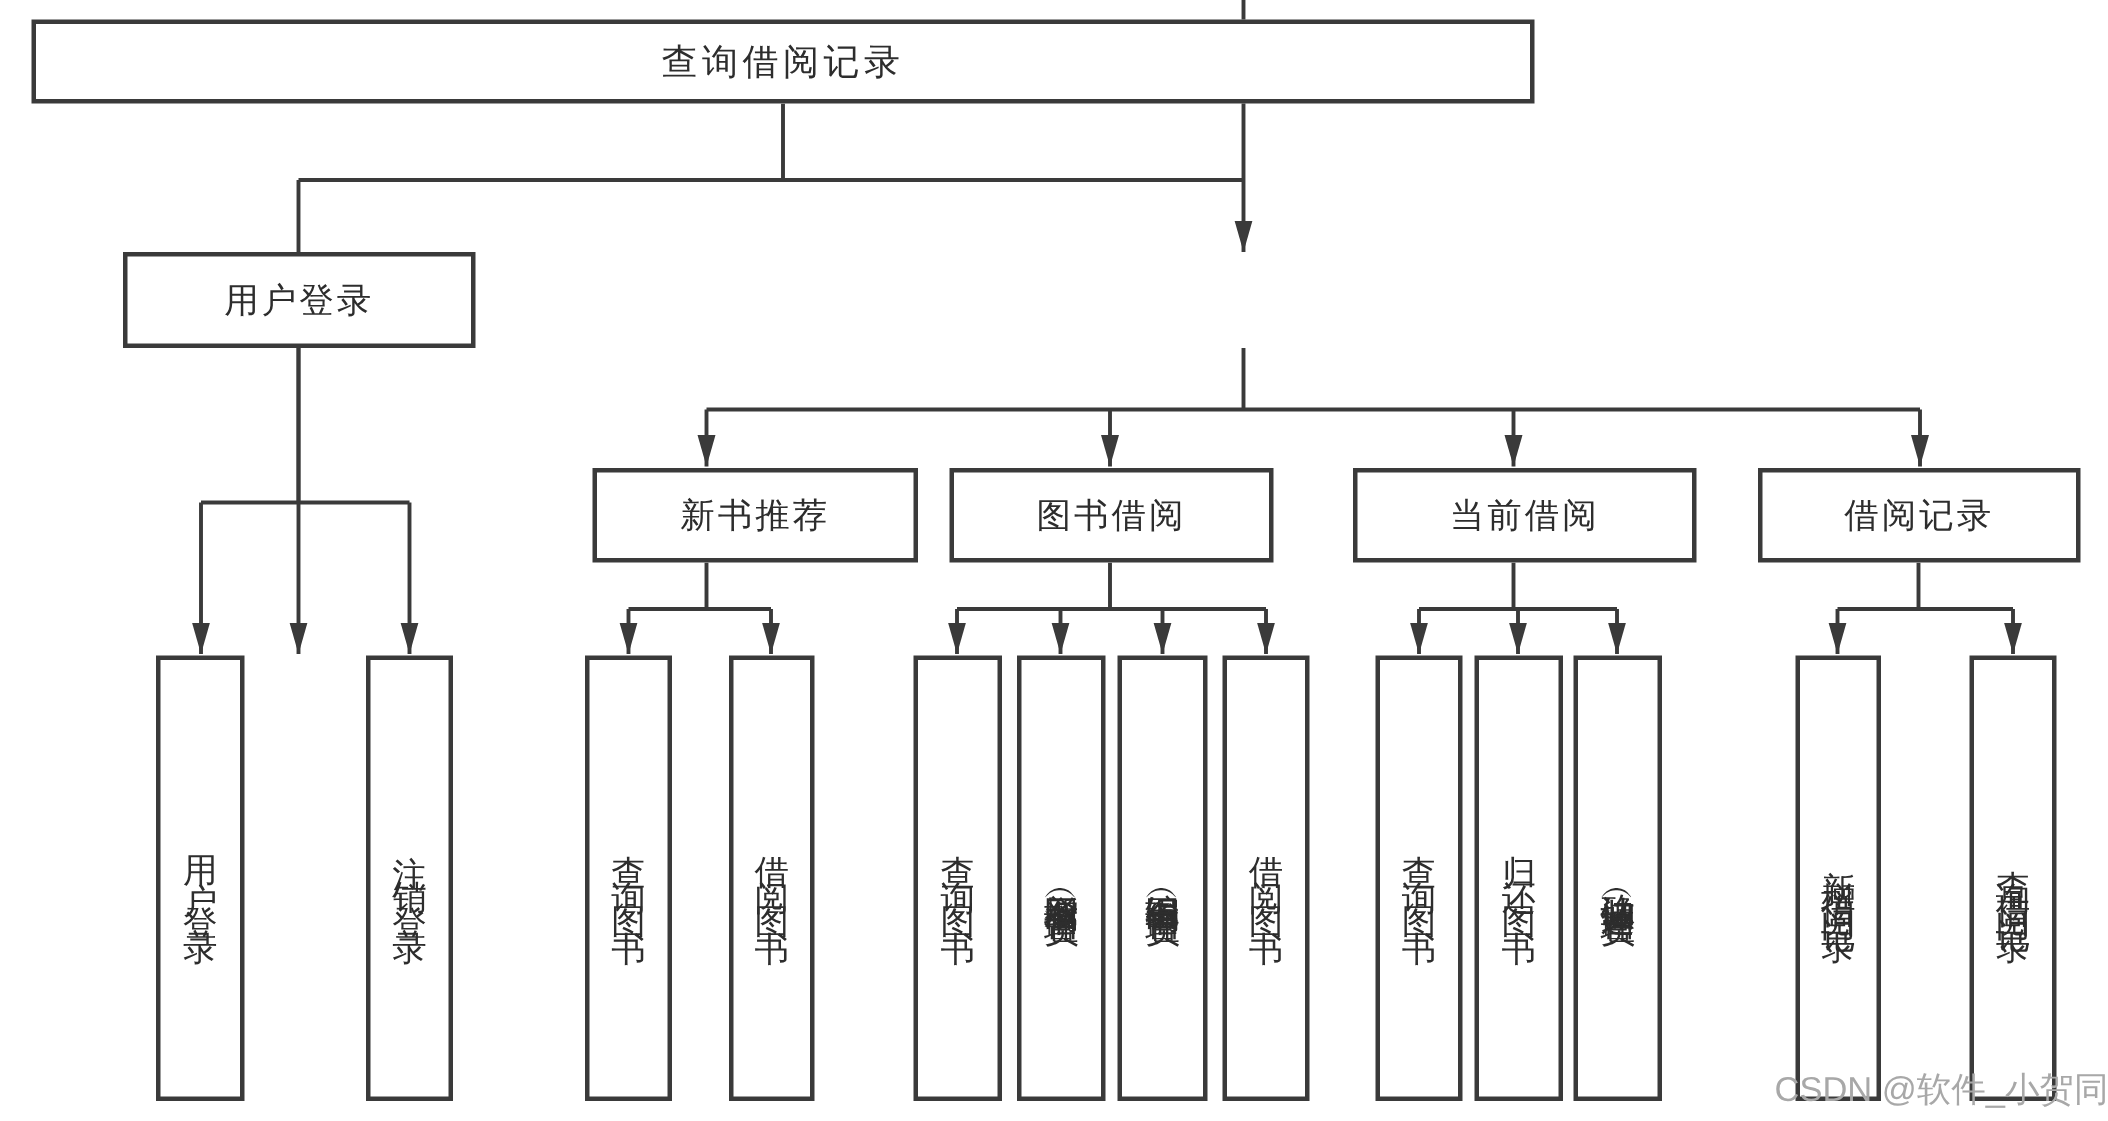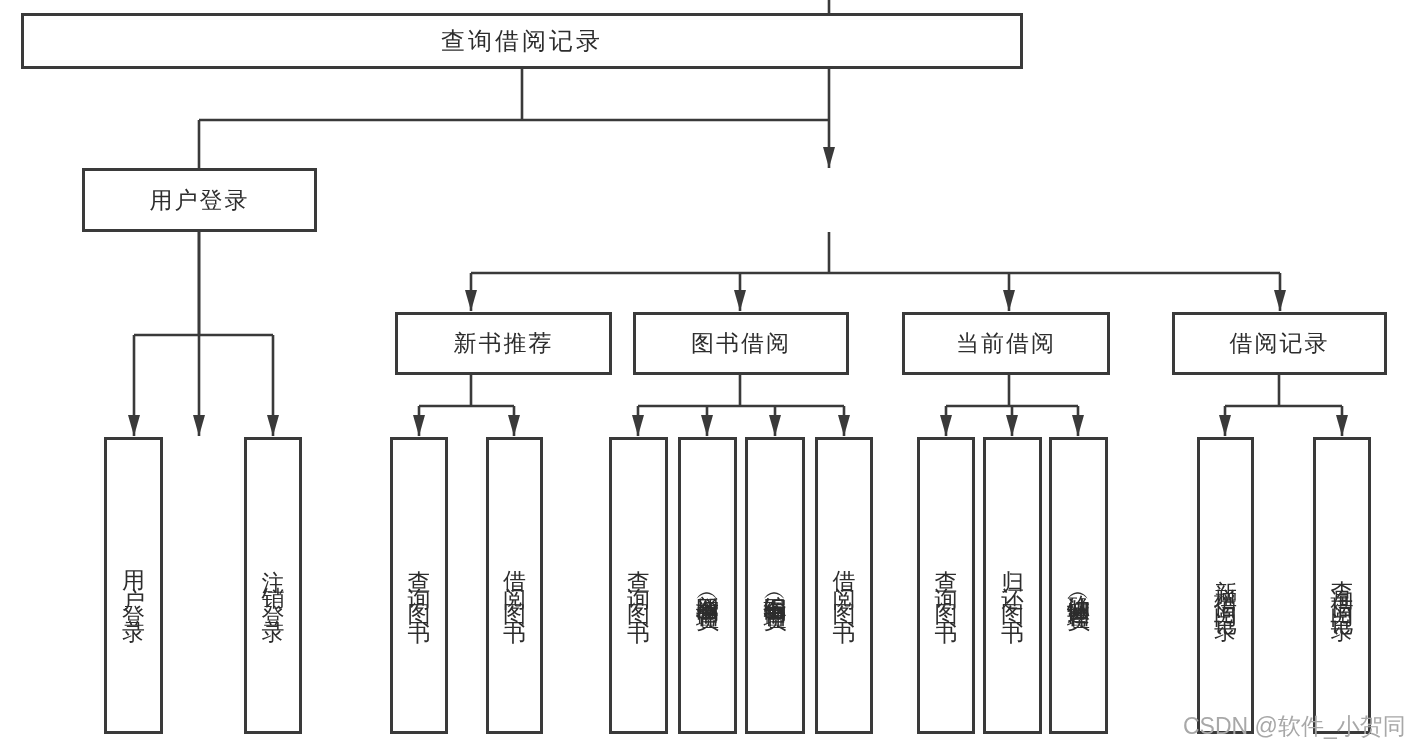--- a/index.html
+++ b/index.html
@@ -119,21 +119,21 @@
   <div class="node h" style="left:82px;top:168px;width:235px;height:64px;">
     <span>用户登录</span>
   </div>
 
   <div class="node h" style="left:363px;top:312px;width:217px;height:63px;margin-left:32px;">
     <span>新书推荐</span>
   </div>
   <div class="node h" style="left:633px;top:312px;width:216px;height:63px;">
     <span>图书借阅</span>
   </div>
-  <div class="node h" style="left:902px;top:312px;width:208px;height:63px;">
+  <div class="node h" style="left:902px;top:312px;width:229px;height:63px;">
     <span>当前借阅</span>
   </div>
   <div class="node h" style="left:1172px;top:312px;width:215px;height:63px;">
     <span>借阅记录</span>
   </div>
 
   <div class="node leaf" style="left:104px;top:437px;width:59px;height:297px;">
     <span class="vtext ls-wide">用户登录</span>
   </div>
   <div class="node leaf" style="left:244px;top:437px;width:58px;height:297px;">

